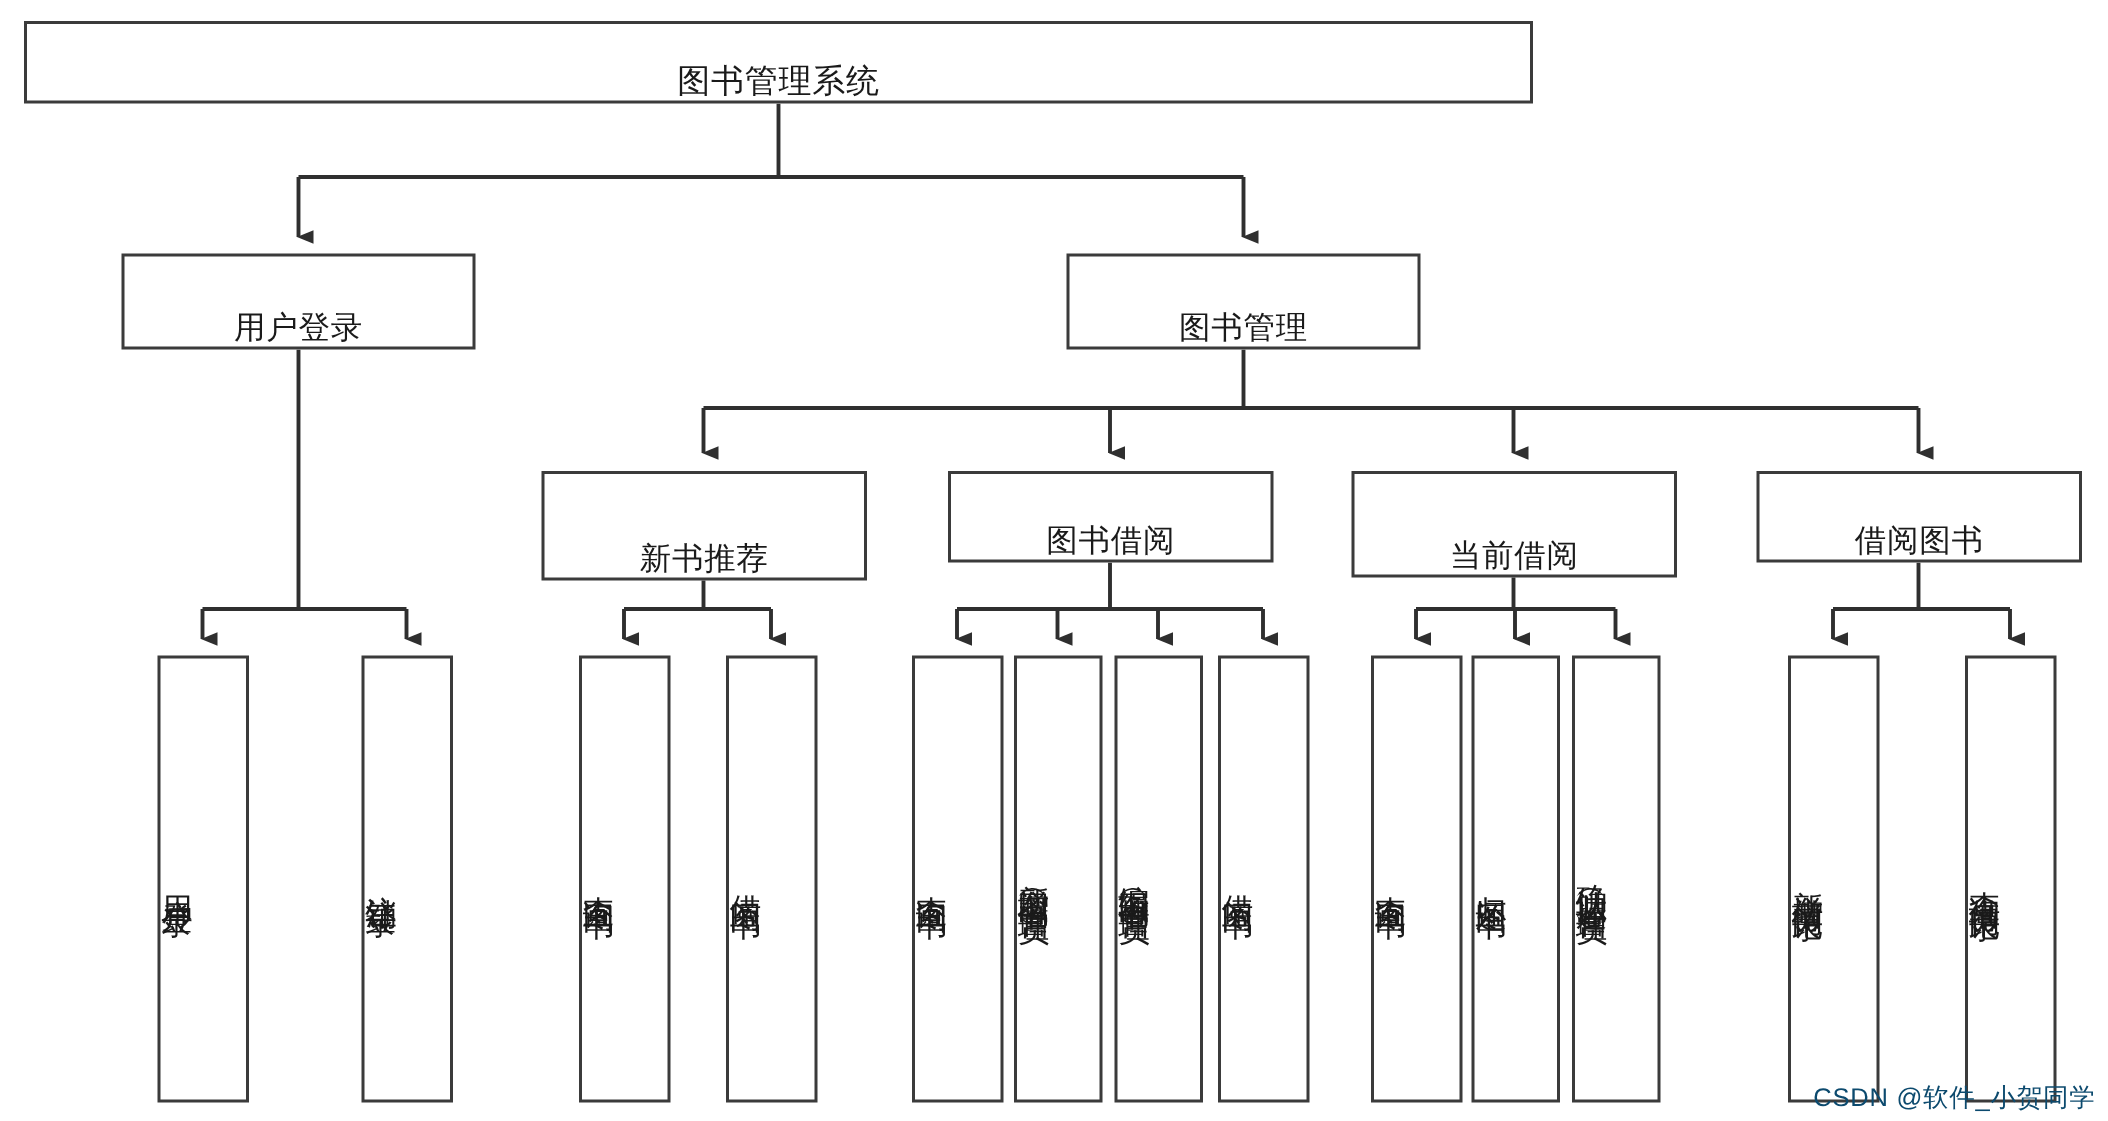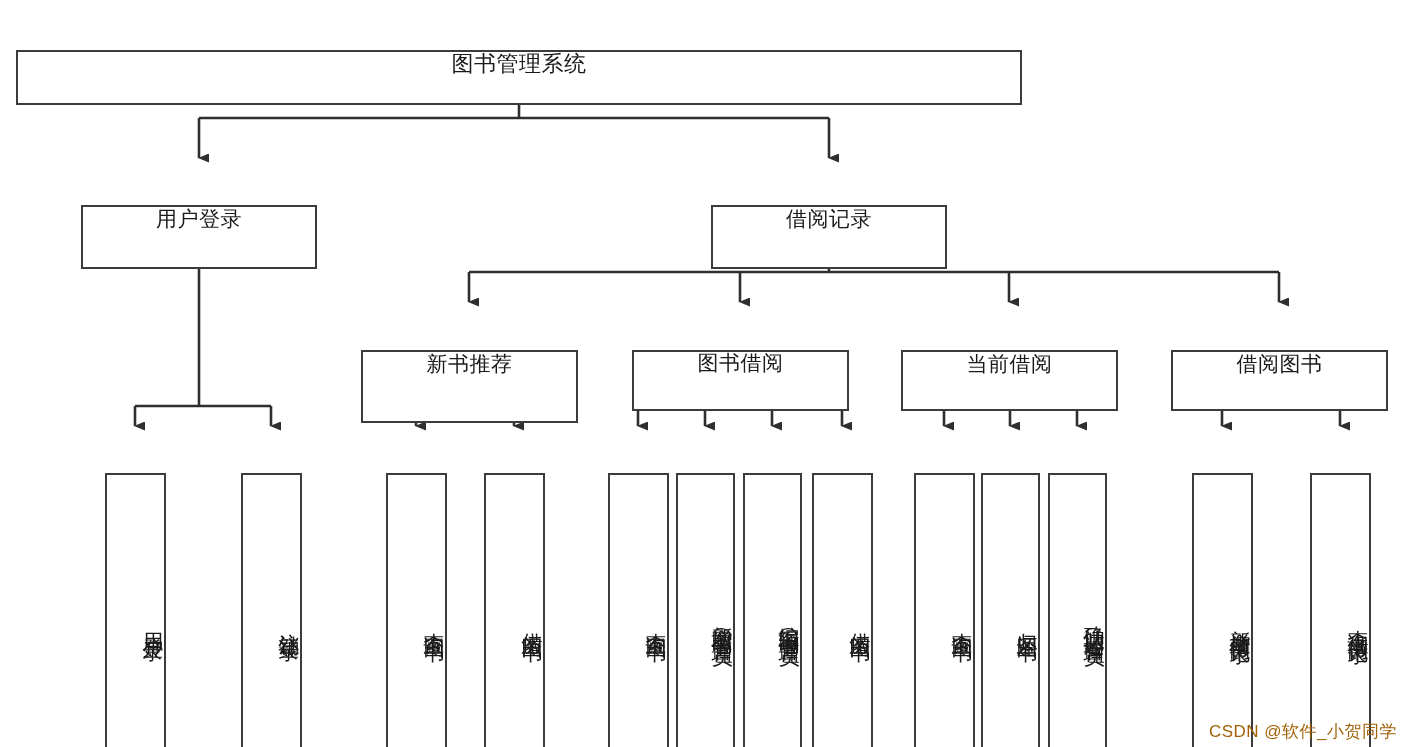--- a/index.html
+++ b/index.html
@@ -10,24 +10,23 @@
   }
   #canvas{position:relative;width:1405px;height:747px;background:#fff;}
   svg.lines{position:absolute;left:0;top:0;width:1405px;height:747px;}
 
   .node{
     position:absolute;
     box-sizing:border-box;
     background:#ffffff;
     border:2px solid #3b3b3b;
     display:flex;
-    align-items:flex-start;
+    align-items:flex-end;
     justify-content:center;
     color:#1a1a1a;
-    margin-top:36px;
   }
   .node .lbl{
     display:block;
     text-align:center;
     line-height:1.12;
     letter-spacing:0.5px;
   }
   
   .h-node .lbl{font-size:21px;}
   .root .lbl{font-size:22px;}
@@ -41,21 +40,21 @@
     text-orientation:upright;
     font-size:21px;
     letter-spacing:3px;
     line-height:1;
   }
   .watermark{
     position:absolute;
     right:8px;
     bottom:4px;
     font-size:17px;
-    color:#a16207;
+    color:#0c4a6e;
     letter-spacing:0.5px;
     white-space:nowrap;
     pointer-events:none;
   }
 </style>
 </head>
 <body>
 
 <div id="canvas">
 
@@ -110,30 +109,30 @@
   </svg>
 
   <div class="node h-node root" style="left:16px;top:14px;width:1006px;height:55px;">
     <span class="lbl">图书管理系统</span>
   </div>
 
   <div class="node h-node" style="left:81px;top:169px;width:236px;height:64px;">
     <span class="lbl">用户登录</span>
   </div>
   <div class="node h-node" style="left:711px;top:169px;width:236px;height:64px;">
-    <span class="lbl">借阅记录</span>
+    <span class="lbl">图书管理</span>
   </div>
 
   <div class="node h-node" style="left:361px;top:314px;width:217px;height:73px;">
     <span class="lbl">新书推荐</span>
   </div>
   <div class="node h-node" style="left:632px;top:314px;width:217px;height:61px;font-family:Liberation Serif, serif;">
     <span class="lbl">图书借阅</span>
   </div>
-  <div class="node h-node" style="left:901px;top:314px;width:217px;height:61px;">
+  <div class="node h-node" style="left:901px;top:314px;width:217px;height:71px;">
     <span class="lbl">当前借阅</span>
   </div>
   <div class="node h-node" style="left:1171px;top:314px;width:217px;height:61px;">
     <span class="lbl">借阅图书</span>
   </div>
 
   <div class="node v-node" style="left:105px;top:437px;width:61px;height:298px;">
     <span class="lbl">用户登录</span>
   </div>
   <div class="node v-node" style="left:241px;top:437px;width:61px;height:298px;">

